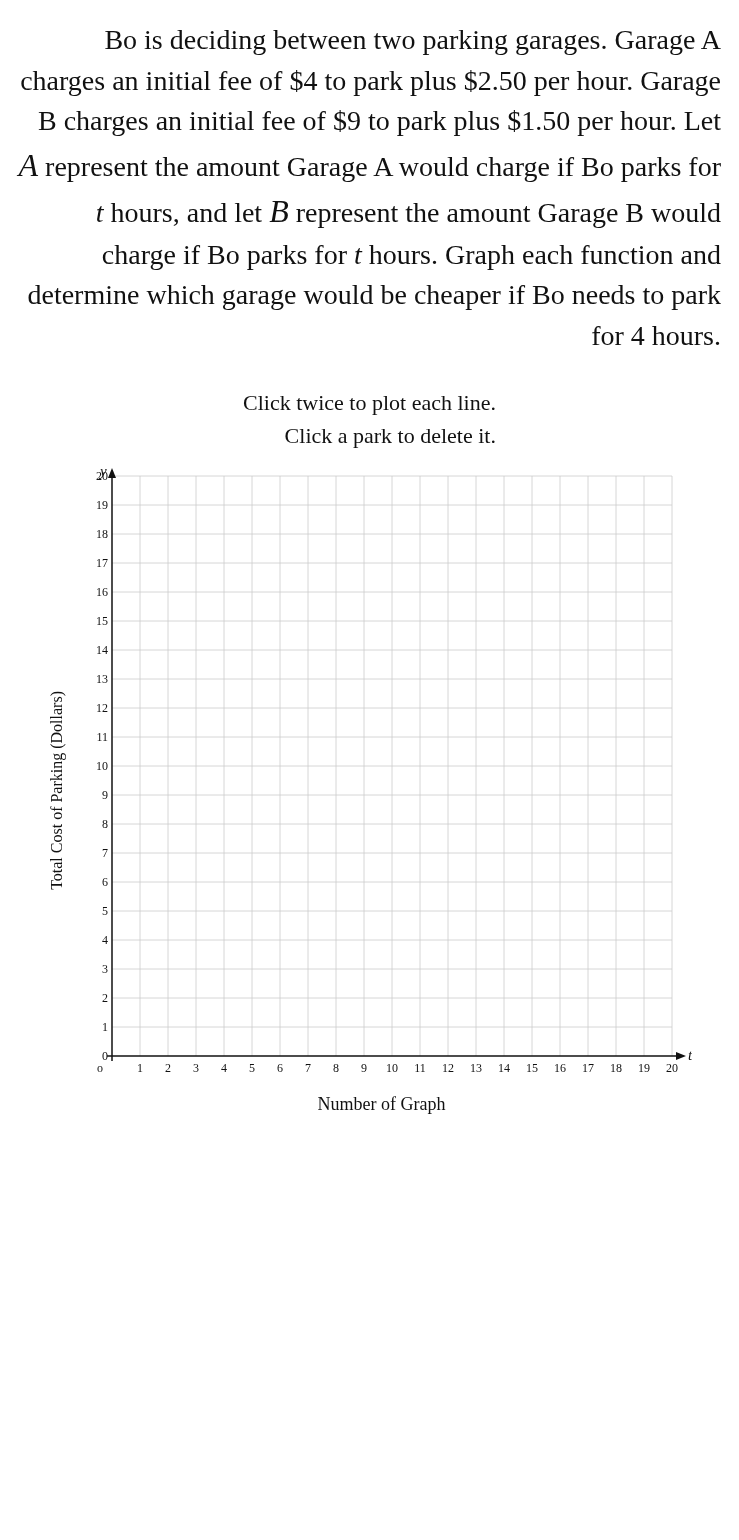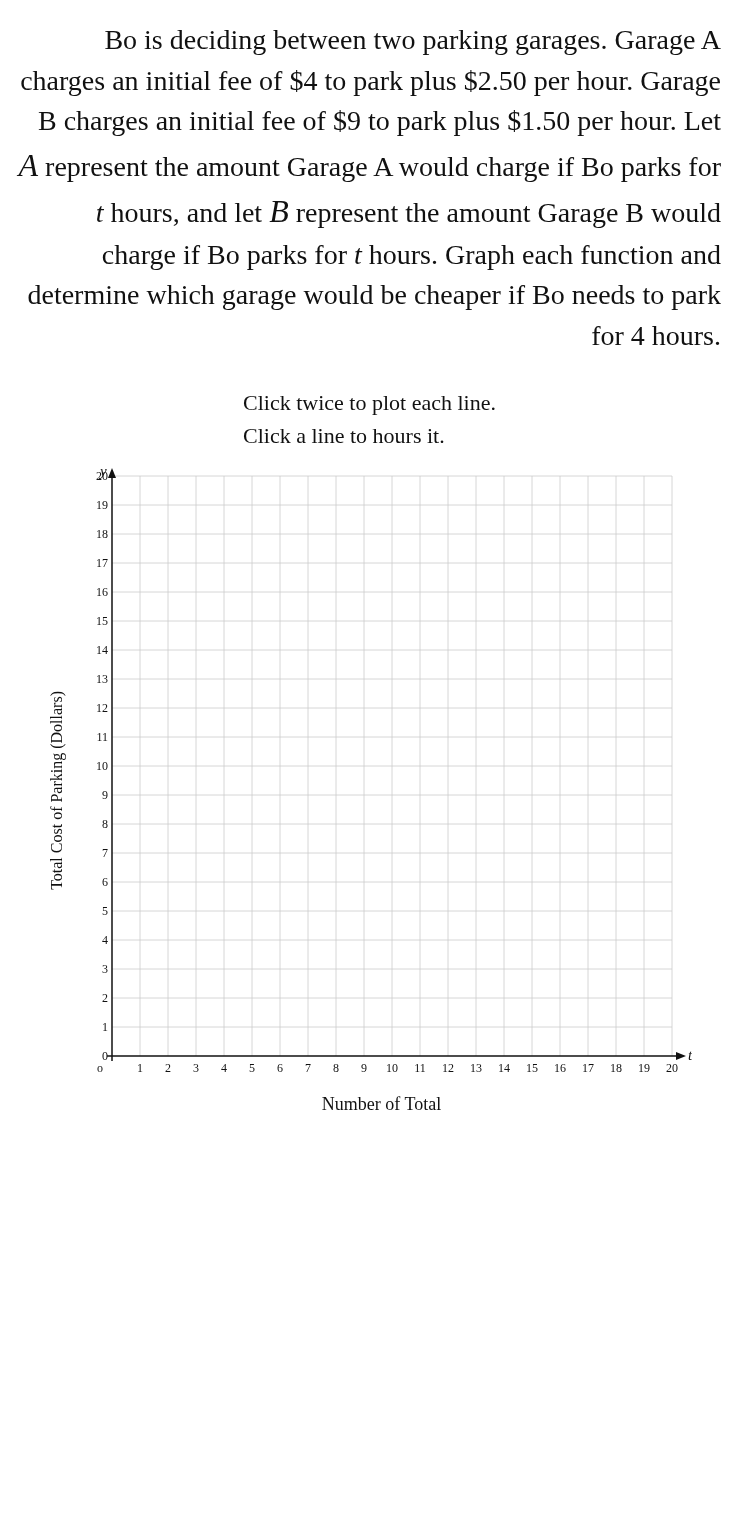--- a/index.html
+++ b/index.html
@@ -22,21 +22,21 @@
       font-size: 32px;
     }
     .chart-area {
       display: flex;
       flex-direction: column;
       align-items: center;
       margin-top: 10px;
     }
     .chart-instruction {
       font-size: 22px;
-      text-align: left;
+      text-align: right;
       line-height: 1.5;
       margin-bottom: 14px;
       color: #111;
     }
     .graph-wrapper {
       display: flex;
       flex-direction: row;
       align-items: center;
       position: relative;
     }
@@ -64,21 +64,21 @@
 </head>
 <body>
 
 <div class="problem-text">
   Bo is deciding between two parking garages. Garage A charges an initial fee of $4 to park plus $2.50 per hour. Garage B charges an initial fee of $9 to park plus $1.50 per hour. Let <span class="italic-var">A</span> represent the amount Garage A would charge if Bo parks for <span class="italic-var" style="font-size:28px;">t</span> hours, and let <span class="italic-var">B</span> represent the amount Garage B would charge if Bo parks for <span class="italic-var" style="font-size:28px;">t</span> hours. Graph each function and determine which garage would be cheaper if Bo needs to park for 4 hours.
 </div>
 
 <div class="chart-area">
   <div class="chart-instruction">
     <div>Click twice to plot each line.</div>
-    <div>Click a line to hours it.</div>
+    <div>Click a park to delete it.</div>
   </div>
   <div class="graph-wrapper">
     <div class="y-axis-label">Total Cost of Parking (Dollars)</div>
     <div>
       <div class="graph-container">
         <svg class="graph-canvas" width="620" height="620" viewBox="0 0 620 620">
 
           <rect x="0" y="0" width="620" height="620" fill="white"></rect>
 
           <g stroke="#ccc" stroke-width="0.8">
@@ -183,16 +183,16 @@
             <text x="516" y="606">17</text>
             <text x="544" y="606">18</text>
             <text x="572" y="606">19</text>
             <text x="600" y="606">20</text>
           </g>
 
           <text x="28" y="606" font-size="12" fill="#111" text-anchor="middle">o</text>
 
         </svg>
       </div>
-      <div class="x-axis-label">Number of Total</div>
+      <div class="x-axis-label">Number of Graph</div>
     </div>
   </div>
 </div>
 
 </body></html>

